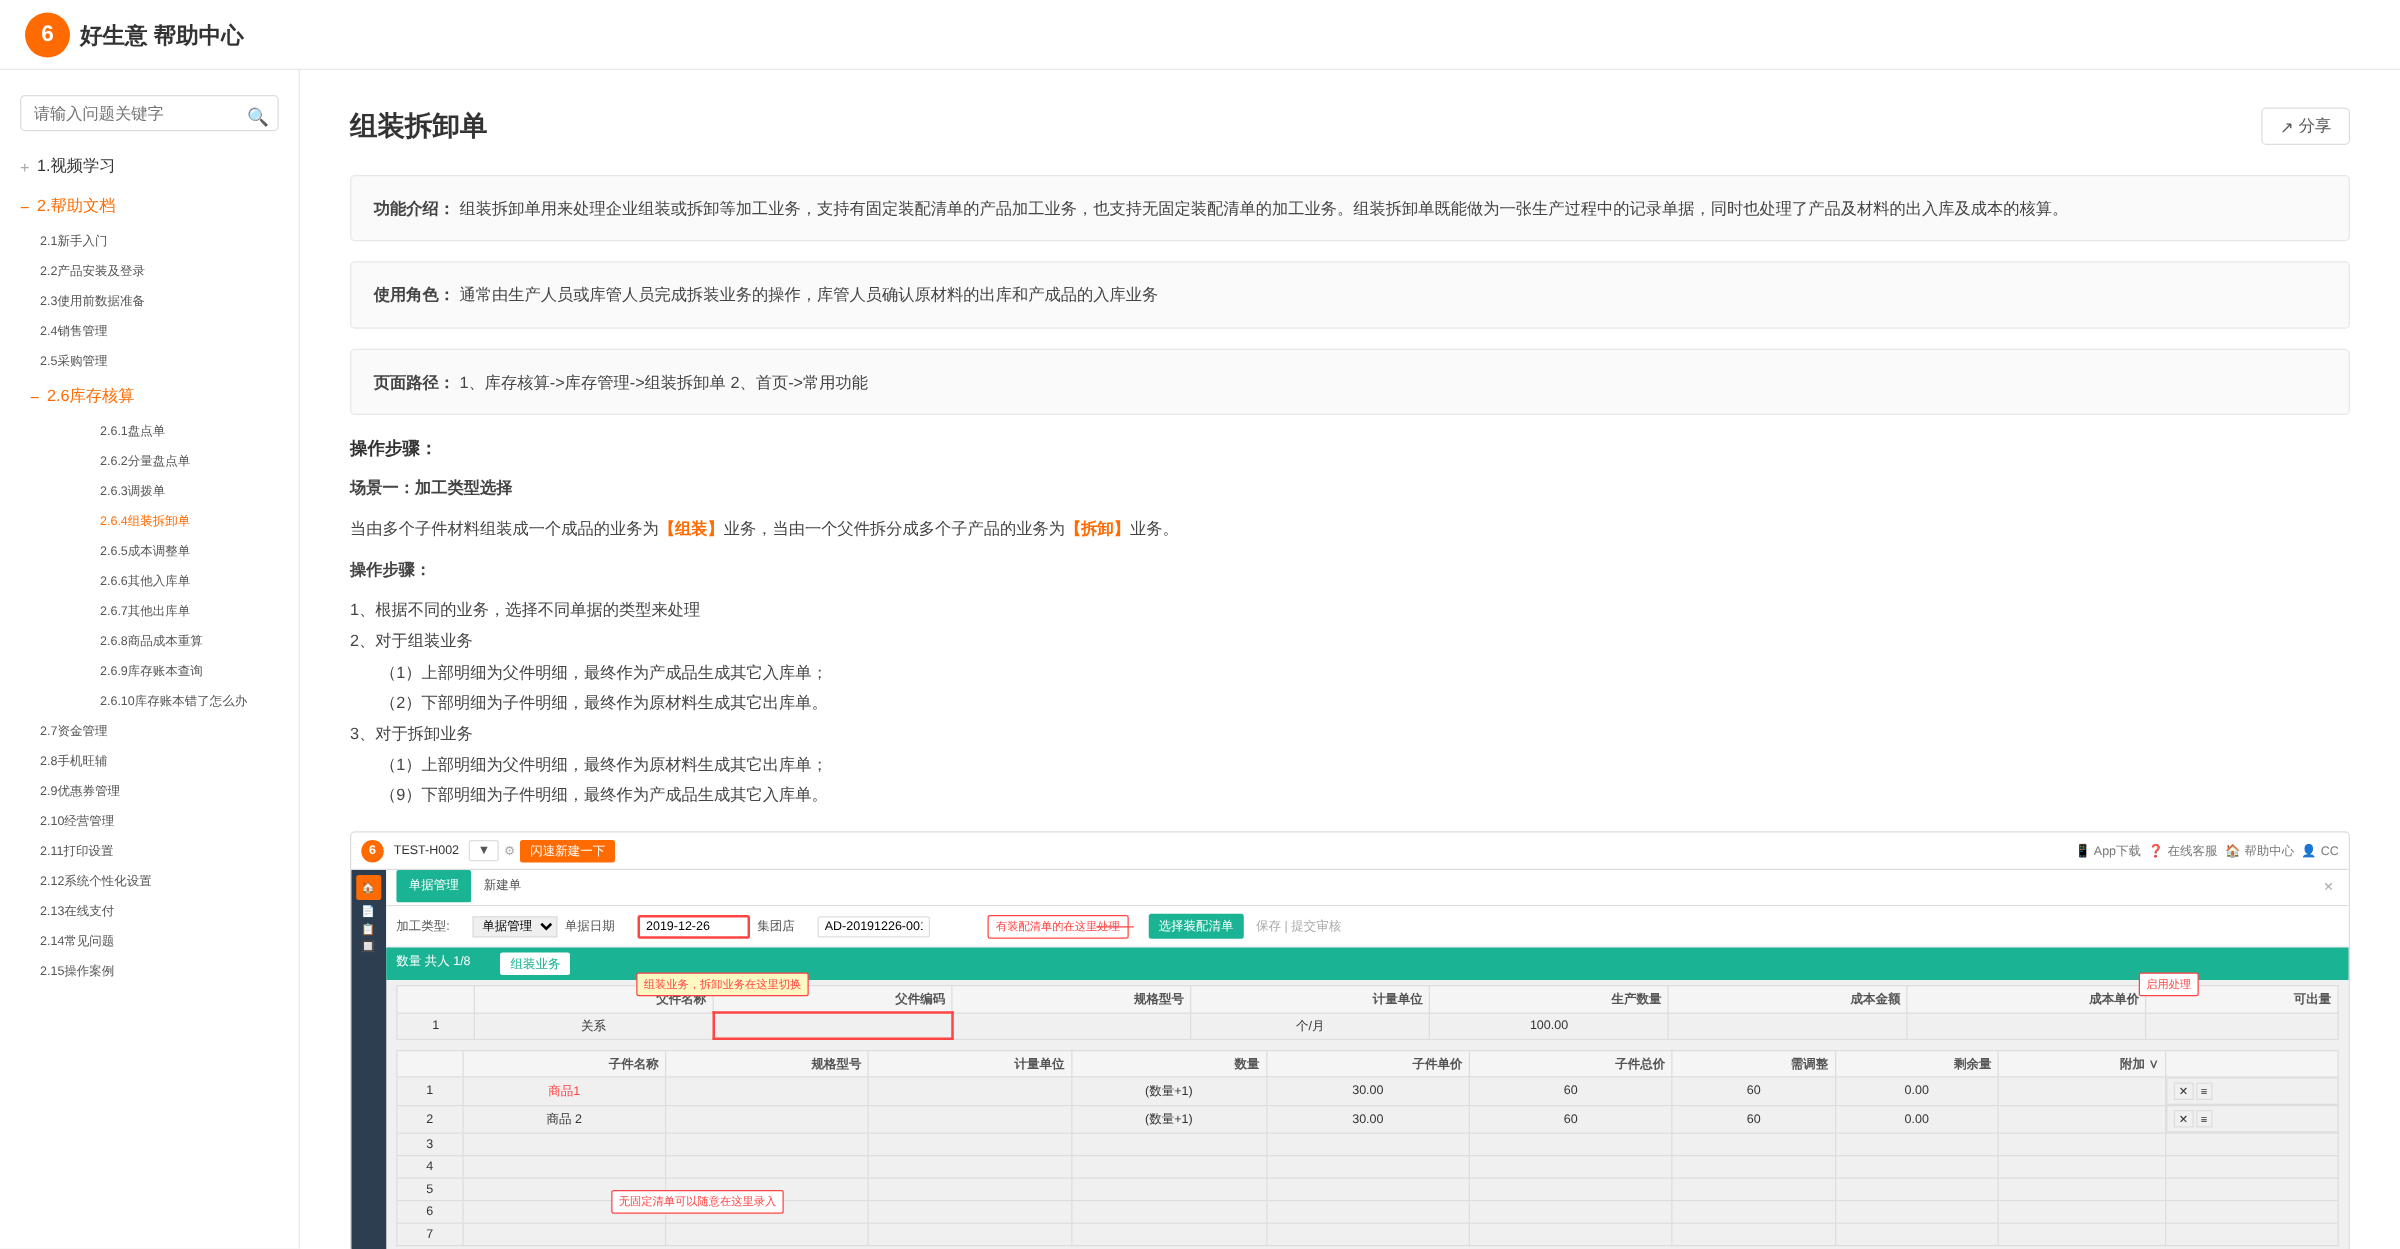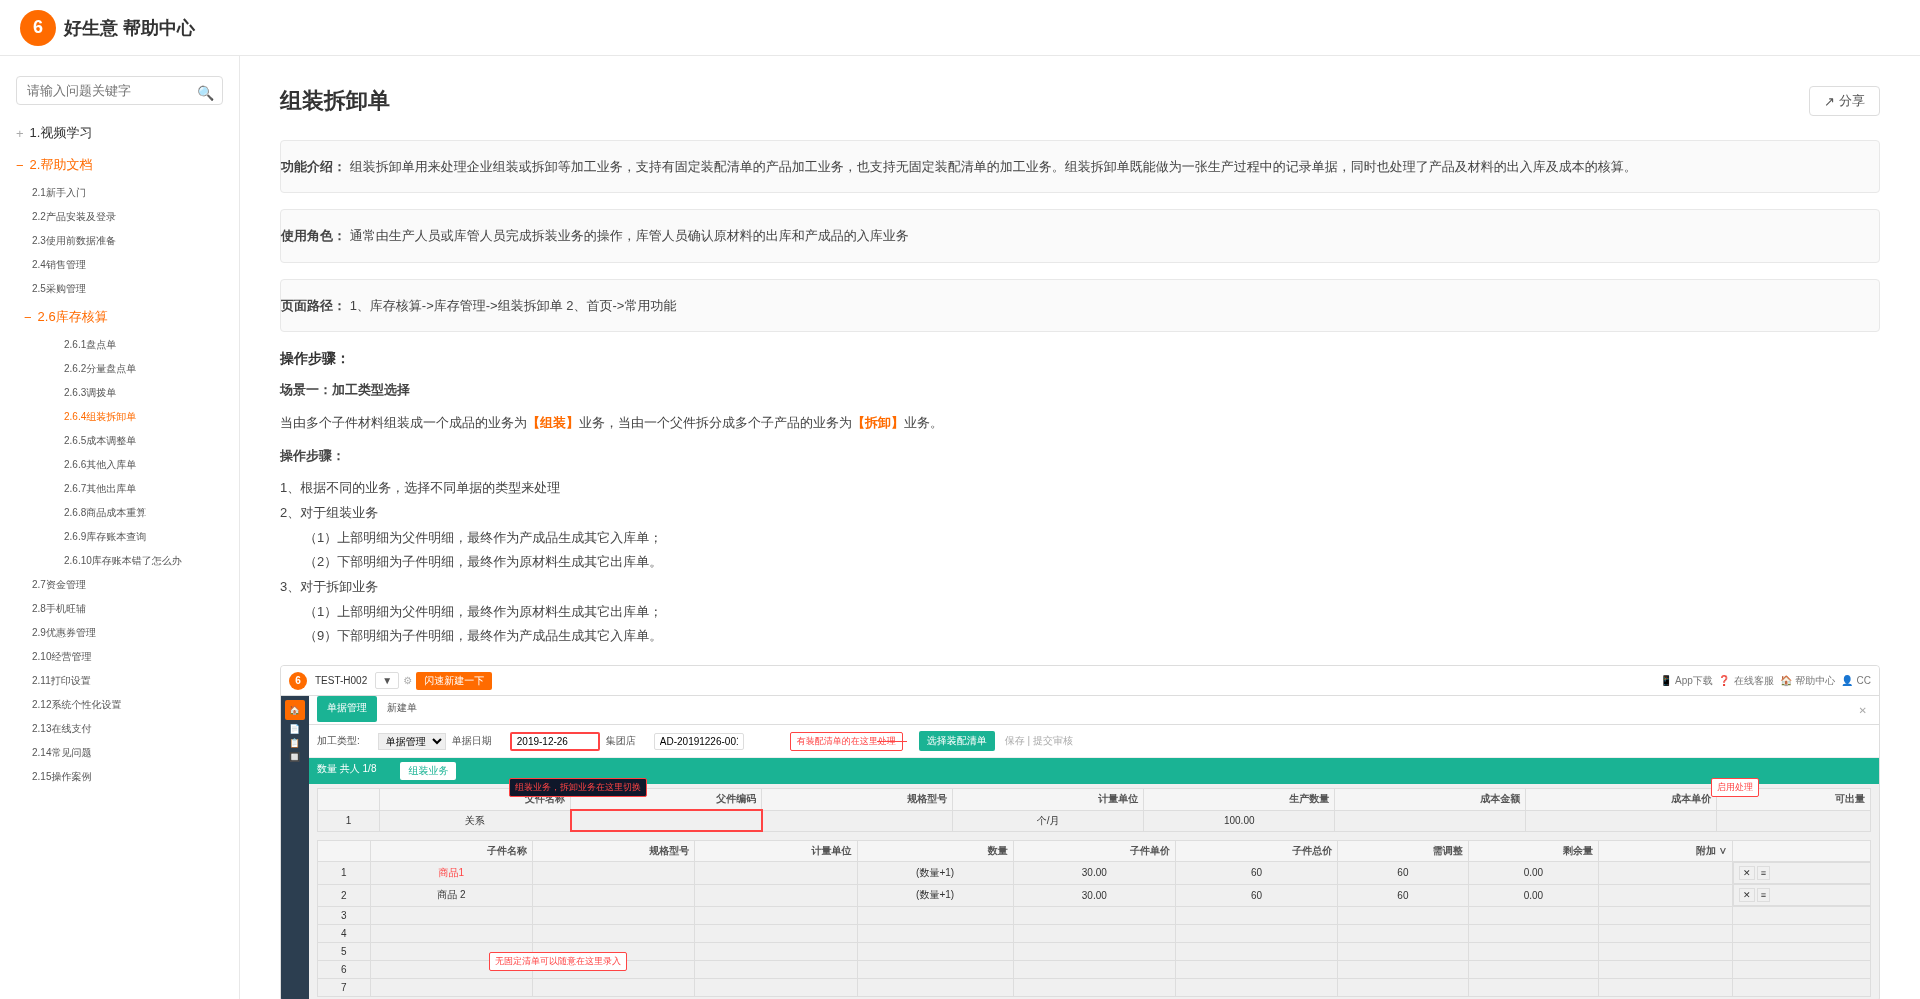--- a/index.html
+++ b/index.html
@@ -28,21 +28,21 @@
 
     
     .main { flex: 1; overflow-y: auto; background: #f5f5f5; }
     .content-area { background: #fff; margin: 0; padding: 30px 40px; min-height: 100%; }
 
     
     .page-title { font-size: 22px; font-weight: bold; color: #333; margin-bottom: 24px; display: flex; justify-content: space-between; align-items: center; }
     .share-btn { border: 1px solid #ddd; background: #fff; padding: 5px 14px; border-radius: 4px; font-size: 13px; color: #555; cursor: pointer; display: flex; align-items: center; gap: 4px; }
 
     
-    .info-block { background: #fafafa; border: 1px solid #e8e8e8; border-radius: 4px; padding: 14px 0; margin-bottom: 16px; font-size: 13px; line-height: 1.8; color: #444; }
+    .info-block { background: #fafafa; border: 1px solid #e8e8e8; border-radius: 4px; padding: 14px 18px; margin-bottom: 16px; font-size: 13px; line-height: 1.8; color: #444; }
     .section-title { font-weight: bold; font-size: 14px; color: #333; margin: 18px 0 10px; }
     .body-text { font-size: 13px; line-height: 1.9; color: #444; margin-bottom: 8px; }
     .numbered-item { font-size: 13px; line-height: 1.9; color: #444; margin-left: 0; }
     .sub-item { font-size: 13px; line-height: 1.9; color: #444; margin-left: 24px; }
     .highlight { color: #ff6b00; font-weight: bold; }
 
     
     .screenshot-container { margin-top: 16px; border: 1px solid #ddd; border-radius: 4px; overflow: hidden; background: #f0f0f0; }
     .sim-topbar { background: #fff; height: 30px; display: flex; align-items: center; padding: 0 8px; border-bottom: 1px solid #ddd; gap: 6px; font-size: 11px; color: #333; }
     .sim-topbar-left { display: flex; align-items: center; gap: 4px; }
@@ -114,21 +114,21 @@
     </div>
     <div class="nav-sub">
       <span>2.5采购管理</span>
     </div>
 
     <div class="nav-item" style="padding-left:24px;">
       <span style="color:#ff6b00">−</span>
       <span style="color:#ff6b00">2.6库存核算</span>
     </div>
 
-    <div style="padding-left:32px;">
+    <div style="padding-left:48px;">
       <div class="nav-sub"><span>2.6.1盘点单</span></div>
       <div class="nav-sub"><span>2.6.2分量盘点单</span></div>
       <div class="nav-sub"><span>2.6.3调拨单</span></div>
       <div class="nav-sub active-sub"><span>2.6.4组装拆卸单</span></div>
       <div class="nav-sub"><span>2.6.5成本调整单</span></div>
       <div class="nav-sub"><span>2.6.6其他入库单</span></div>
       <div class="nav-sub"><span>2.6.7其他出库单</span></div>
       <div class="nav-sub"><span>2.6.8商品成本重算</span></div>
       <div class="nav-sub"><span>2.6.9库存账本查询</span></div>
       <div class="nav-sub"><span>2.6.10库存账本错了怎么办</span></div>
@@ -252,21 +252,21 @@
                 </div>
                 <div style="font-size:10px;color:#aaa;margin-left:4px;">保存 | 提交审核</div>
               </div>
 
               <div style="position:relative;">
                 <div class="sim-type-area">
                   <span>数量 共人  1/8</span>
                   <div class="sim-type-btn">组装业务</div>
                 </div>
 
-                <div style="position:absolute;left:200px;top:20px;border:1px solid #ff4444;color:#ff4444;padding:2px 5px;border-radius:2px;font-size:9px;white-space:nowrap;background:#0f172a;">组装业务，拆卸业务在这里切换</div>
+                <div style="position:absolute;left:200px;top:20px;border:1px solid #ff4444;color:#ff4444;padding:2px 5px;border-radius:2px;font-size:9px;white-space:nowrap;background:#fef9c3;">组装业务，拆卸业务在这里切换</div>
 
                 <div style="position:absolute;right:120px;top:20px;border:1px solid #ff4444;color:#ff4444;padding:2px 5px;border-radius:2px;font-size:9px;white-space:nowrap;background:#fff;">启用处理</div>
               </div>
 
               <div class="sim-table-area">
                 <table class="sim-table">
                   <thead>
                     <tr>
                       <th></th>
                       <th>父件名称</th>

